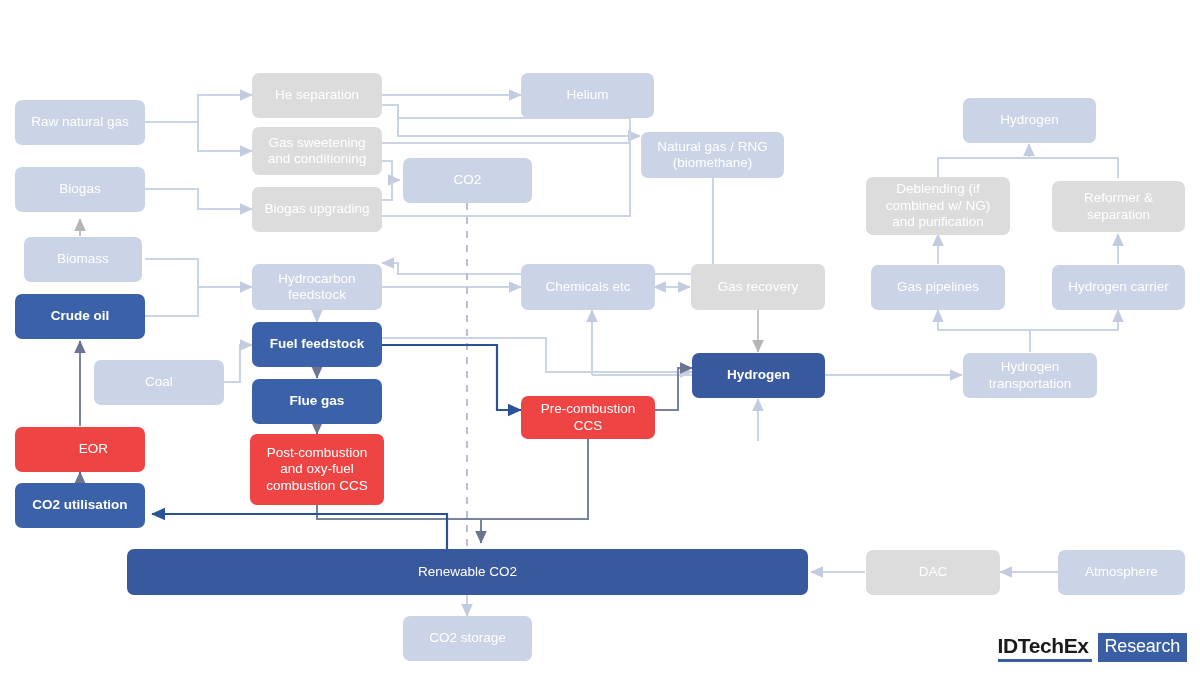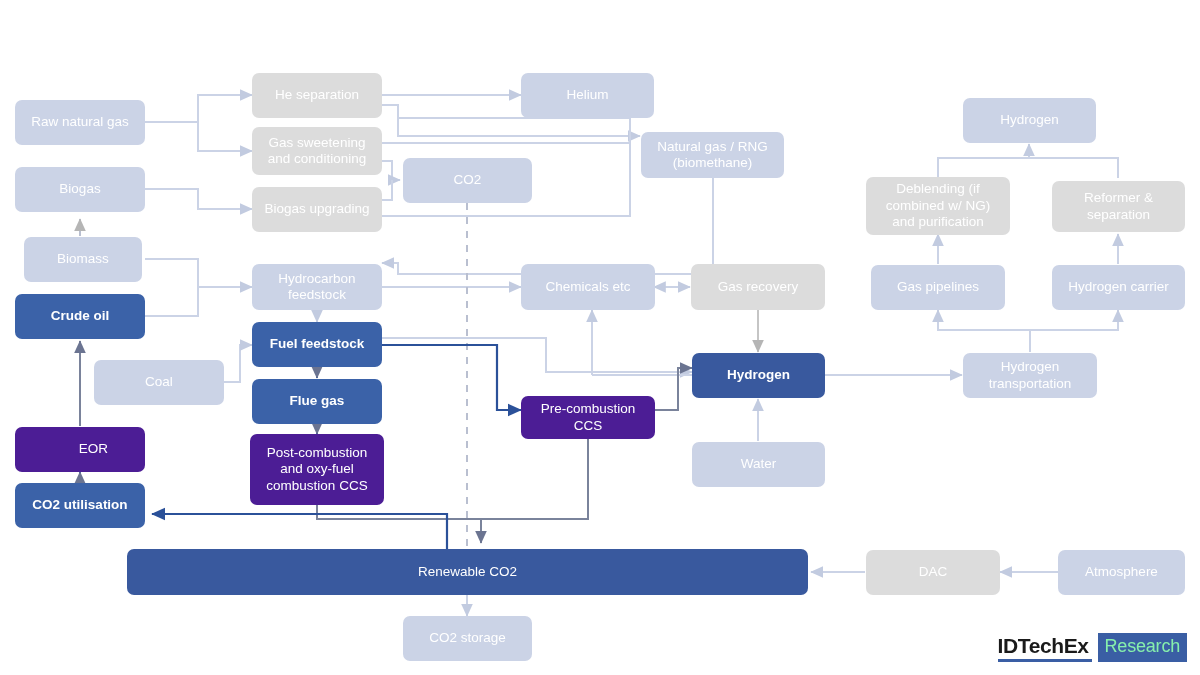--- a/index.html
+++ b/index.html
@@ -39,42 +39,42 @@
     justify-content: center;
     text-align: center;
     color: #ffffff;
     font-size: 13.5px;
     line-height: 16.5px;
     padding: 2px 6px;
     z-index: 2;
   }
   .t-lightblue  { background: #CBD3E6; }
   .t-lightgray  { background: #DCDCDC; }
-  .t-slate      { background: #4c1d95; }
+  .t-slate      { background: #ef4444; }
   .t-midblue    { background: #3B62A8; font-weight: bold; }
   .t-deepblue   { background: #39599E; font-weight: bold; }
   #logo {
     position: absolute;
     right: 13px; bottom: 13px;
     display: flex;
     align-items: stretch;
     z-index: 5;
   }
   #logo .idt {
     font-size: 21px;
     font-weight: bold;
     color: #1A1A1A;
     letter-spacing: -0.4px;
     border-bottom: 3px solid #3A5EA4;
     padding: 0 3px 1px 0;
     line-height: 25px;
   }
   #logo .res {
     font-size: 18px;
-    color: #86efac;
+    color: #ffffff;
     background: #3A5EA4;
     padding: 2px 7px 3px 7px;
     margin-left: 6px;
     line-height: 22px;
     letter-spacing: -0.2px;
   }
 </style>
 </head>
 <body>
 
@@ -274,23 +274,20 @@
   </div>
 
   <div class="node t-lightgray" style="left:691px;top:264px;width:134px;height:46px;">
     <span>Gas recovery</span>
   </div>
 
   <div class="node t-deepblue" style="left:692px;top:353px;width:133px;height:45px;">
     <span>Hydrogen</span>
   </div>
 
-  <div class="node t-lightblue" style="left:692px;top:442px;width:133px;height:45px;">
-    <span>Water</span>
-  </div>
 
   <div class="node t-lightblue" style="left:963px;top:98px;width:133px;height:45px;">
     <span>Hydrogen</span>
   </div>
 
   <div class="node t-lightgray" style="left:866px;top:177px;width:144px;height:58px;flex-direction:column;">
     <span>Deblending (if</span>
     <span>combined w/ NG)</span>
     <span>and purification</span>
   </div>

